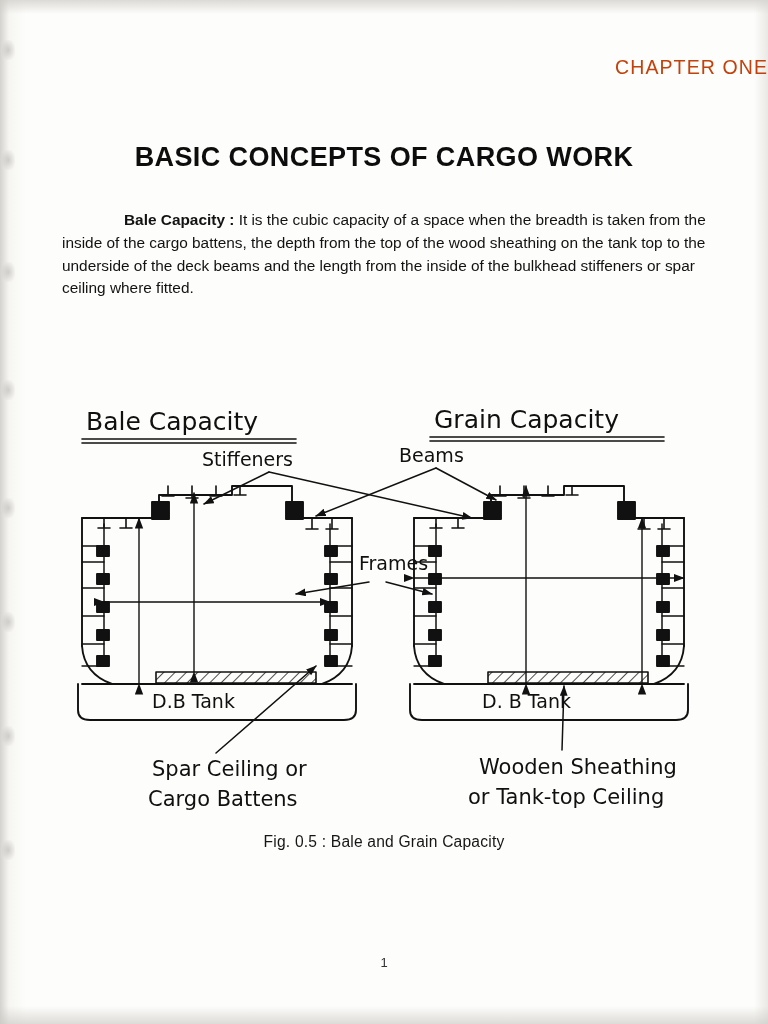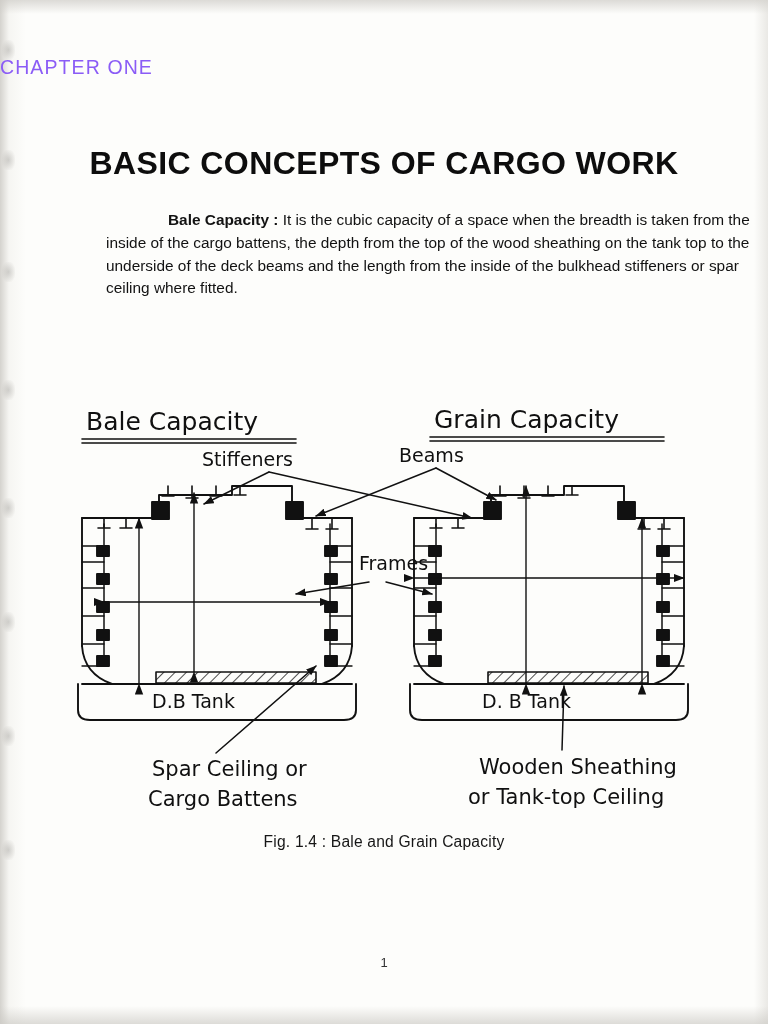--- a/index.html
+++ b/index.html
@@ -75,51 +75,51 @@
     left: 0; top: 0;
     width: 768px;
     height: 1024px;
   }
 
   
   .chapter-label {
     position: absolute;
     top: 56px;
     left: 0; right: 0;
-    text-align: left;
+    text-align: right;
     font-size: 19.5px;
     letter-spacing: 1.1px;
     font-weight: 400;
-    color: #8b5cf6;
+    color: #c2410c;
   }
 
   .book-title {
     position: absolute;
     top: 124px;
     left: 0; right: 0;
     text-align: center;
-    font-size: 32px;
+    font-size: 27px;
     font-weight: bold;
     letter-spacing: 0.4px;
     color: #0d0d0d;
   }
 
   .body-par {
     position: absolute;
     left: 62px;
     width: 652px;
     font-size: 15.4px;
     line-height: 22.6px;
     text-align: left;
     color: #121212;
   }
   .body-par .lead {
     font-weight: bold;
   }
-  .par-1 { top: 194px; text-indent: 62px; margin-left: 44px; }
+  .par-1 { top: 194px; text-indent: 62px; }
   .par-2 { top: 318px; text-indent: 62px; }
   .par-3 { top: 876px; text-indent: 62px; }
 
   .fig-caption {
     position: absolute;
     top: 833px;
     left: 0; right: 0;
     text-align: center;
     font-size: 15.6px;
     color: #161616;
@@ -374,19 +374,19 @@
           <text class="hand" x="88" y="378" font-size="21" stroke="none">Spar Ceiling or</text>
           <text class="hand" x="84" y="408" font-size="21" stroke="none">Cargo Battens</text>
 
           <text class="hand" x="415" y="376" font-size="21" stroke="none">Wooden Sheathing</text>
           <text class="hand" x="404" y="406" font-size="21" stroke="none">or Tank-top Ceiling</text>
 
         </g>
       </svg>
     </div>
 
-    <div class="fig-caption">Fig. 1.4 : Bale and Grain Capacity</div>
+    <div class="fig-caption">Fig. 0.5 : Bale and Grain Capacity</div>
 
 
     <div class="page-number">1</div>
 
   </div>
 </div>
 
 </body></html>

